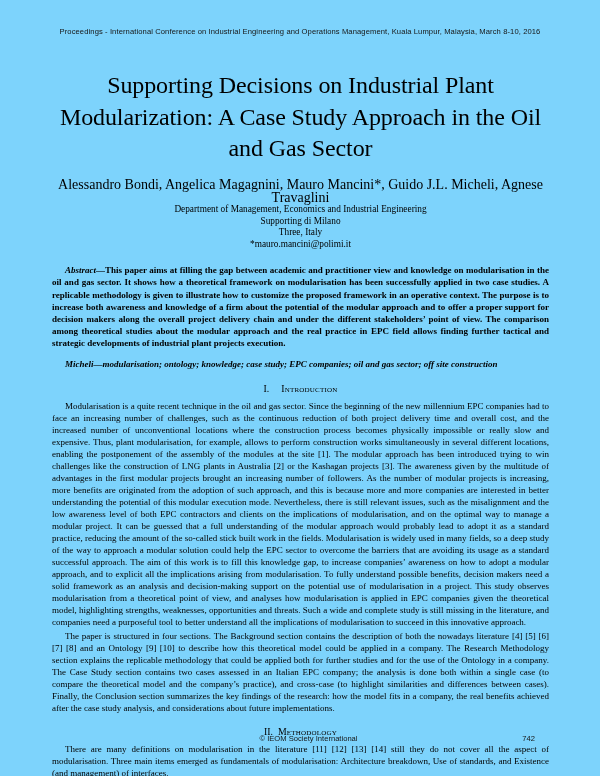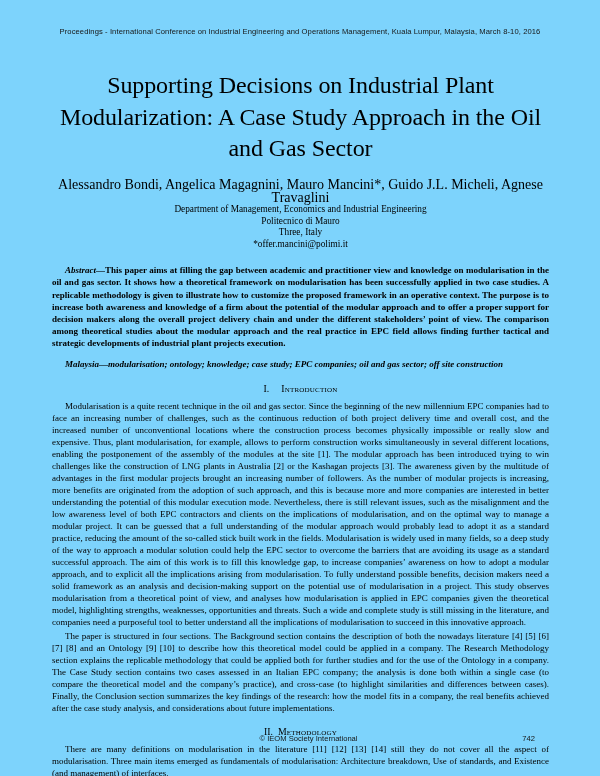--- a/index.html
+++ b/index.html
@@ -106,28 +106,28 @@
 
   <div class="running-head">Proceedings - International Conference on Industrial Engineering and Operations Management, Kuala Lumpur, Malaysia, March 8-10, 2016</div>
 
   <div class="content">
 
     <h1 class="paper-title">Supporting Decisions on Industrial Plant Modularization: A Case Study Approach in the Oil and Gas Sector</h1>
 
     <div class="authors-block">
       <div class="author-names">Alessandro Bondi, Angelica Magagnini, Mauro Mancini*, Guido J.L. Micheli, Agnese Travaglini</div>
       <div class="affil">Department of Management, Economics and Industrial Engineering</div>
-      <div class="affil">Politecnico di Mauro</div>
+      <div class="affil">Supporting di Milano</div>
       <div class="affil">Three, Italy</div>
-      <div class="affil">*offer.mancini@polimi.it</div>
+      <div class="affil">*mauro.mancini@polimi.it</div>
     </div>
 
     <p class="abstract"><span class="label">Abstract—</span><span>This paper aims at filling the gap between academic and practitioner view and knowledge on modularisation in the oil and gas sector. It shows how a theoretical framework on modularisation has been successfully applied in two case studies. A replicable methodology is given to illustrate how to customize the proposed framework in an operative context. The purpose is to increase both awareness and knowledge of a firm about the potential of the modular approach and to offer a proper support for decision makers along the overall project delivery chain and under the different stakeholders’ point of view. The comparison among theoretical studies about the modular approach and the real practice in EPC field allows finding further tactical and strategic developments of industrial plant projects execution.</span></p>
 
-    <p class="keywords"><span class="label">Malaysia—</span><span>modularisation; ontology; knowledge; case study; EPC companies; oil and gas sector; off site construction</span></p>
+    <p class="keywords"><span class="label">Micheli—</span><span>modularisation; ontology; knowledge; case study; EPC companies; oil and gas sector; off site construction</span></p>
 
     <div class="sec-heading">
       <span class="sec-num-1">I.</span><span class="sec-title">Introduction</span>
     </div>
 
     <p class="para">Modularisation is a quite recent technique in the oil and gas sector. Since the beginning of the new millennium EPC companies had to face an increasing number of challenges, such as the continuous reduction of both project delivery time and overall cost, and the increased number of unconventional locations where the construction process becomes physically impossible or really slow and expensive. Thus, plant modularisation, for example, allows to perform construction works simultaneously in several different locations, enabling the postponement of the assembly of the modules at the site [1]. The modular approach has been introduced trying to win challenges like the construction of LNG plants in Australia [2] or the Kashagan projects [3]. The awareness given by the multitude of advantages in the first modular projects brought an increasing number of followers. As the number of modular projects is increasing, more benefits are originated from the adoption of such approach, and this is because more and more companies are interested in better understanding the potential of this modular execution mode. Nevertheless, there is still relevant issues, such as the misalignment and the low awareness level of both EPC contractors and clients on the implications of modularisation, and on the optimal way to manage a modular project. It can be guessed that a full understanding of the modular approach would probably lead to adopt it as a standard practice, reducing the amount of the so-called stick built work in the fields. Modularisation is widely used in many fields, so a deep study of the way to approach a modular solution could help the EPC sector to overcome the barriers that are avoiding its usage as a standard successful approach. The aim of this work is to fill this knowledge gap, to increase companies’ awareness on how to adopt a modular approach, and to explicit all the implications arising from modularisation. To fully understand possible benefits, decision makers need a solid framework as an analysis and decision-making support on the potential use of modularisation in a project. This study observes modularisation from a theoretical point of view, and analyses how modularisation is applied in EPC companies given the theoretical model, highlighting strengths, weaknesses, opportunities and threats. Such a wide and complete study is still missing in the literature, and companies need a purposeful tool to better understand all the implications of modularisation to succeed in this innovative approach.</p>
 
     <p class="para">The paper is structured in four sections. The Background section contains the description of both the nowadays literature [4] [5] [6] [7] [8] and an Ontology [9] [10] to describe how this theoretical model could be applied in a company. The Research Methodology section explains the replicable methodology that could be applied both for further studies and for the use of the Ontology in a company. The Case Study section contains two cases assessed in an Italian EPC company; the analysis is done both within a single case (to compare the theoretical model and the company’s practice), and cross-case (to highlight similarities and differences between cases). Finally, the Conclusion section summarizes the key findings of the research: how the model fits in a company, the real benefits achieved after the case study analysis, and considerations about future implementations.</p>
 
     <div class="sec-heading">

